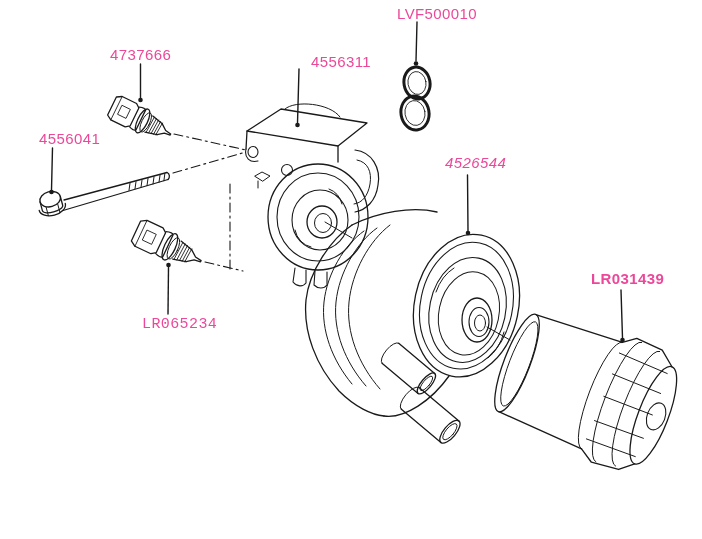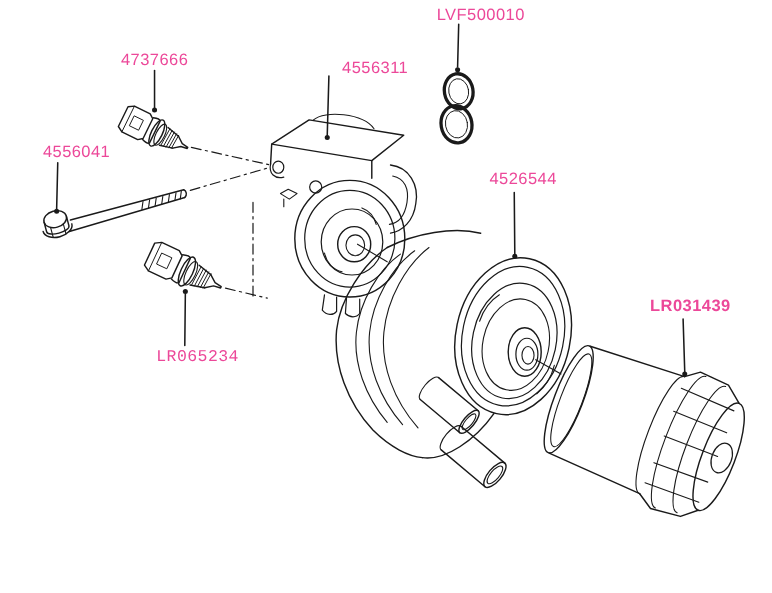--- a/index.html
+++ b/index.html
@@ -157,16 +157,16 @@
         <ellipse cx="663" cy="363" rx="15" ry="52"></ellipse>
         <ellipse cx="666" cy="363" rx="9" ry="14" stroke-width="1.1"></ellipse>
       </g>
     </g>
   </svg>
 
   <div class="part-label" style="left:19px;  top:131px;margin-left:20px;">4556041</div>
   <div class="part-label" style="left:110px; top:47px;text-align:right;">4737666</div>
   <div class="part-label" style="left:280px; top:54px;margin-left:31px;">4556311</div>
   <div class="part-label" style="left:397px; top:6px;">LVF500010</div>
-  <div class="part-label" style="left:445px; top:155px;">4526544</div>
+  <div class="part-label" style="left:445px; top:155px;font-style:italic;">4526544</div>
   <div class="part-label" style="left:591px; top:271px;font-weight:bold;">LR031439</div>
   <div class="part-label" style="left:142px; top:317px;font-family:Liberation Mono, monospace;">LR065234</div>
 </div>
 
 </body></html>

